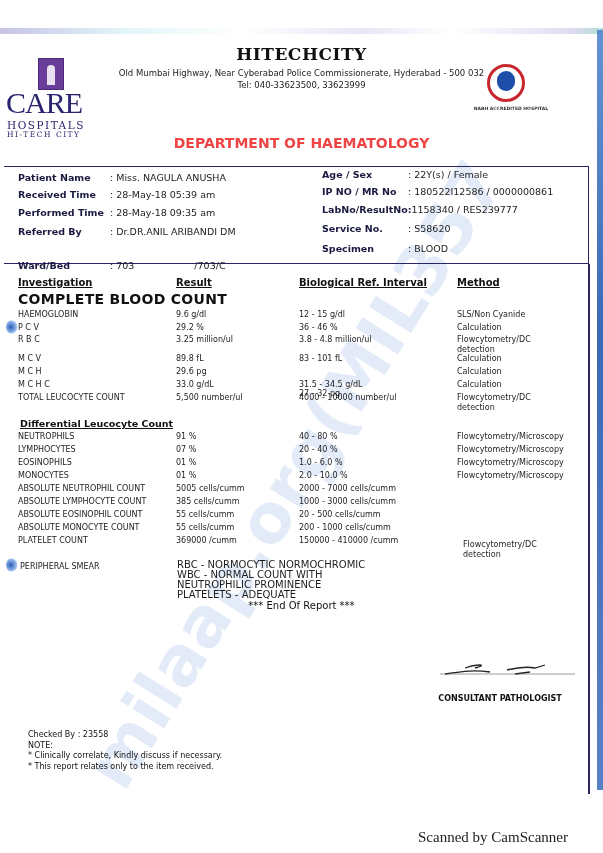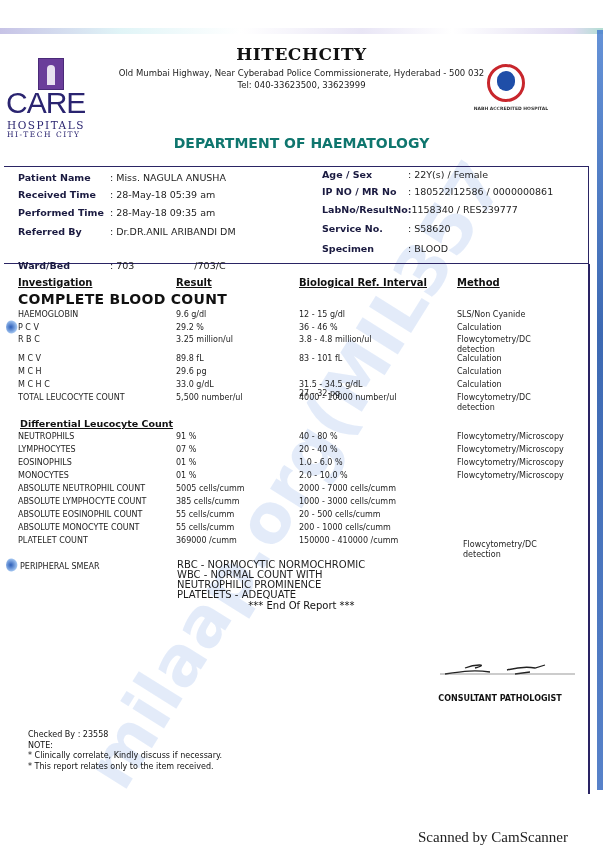--- a/index.html
+++ b/index.html
@@ -9,27 +9,27 @@
              background:linear-gradient(90deg,#b9b4e0,#d9f2f5 20%,#ffffff 40%,#e3dff3 60%,#ffffff 75%,#d8d2ee 95%,#9fd6c8); opacity:.8; }
   .rightedge { position:absolute; right:0; top:30px; width:6px; height:760px;
                background:linear-gradient(180deg,#4a7fd0,#1b4fa5 40%,#3a6cc0); opacity:.85; }
   .abs { position:absolute; }
   .hosp-title { left:0; width:603px; top:44px; text-align:center; font-family:"DejaVu Serif", serif;
                 font-weight:bold; font-size:17px; letter-spacing:.5px; color:#111; }
   .addr { left:0; width:603px; text-align:center; font-size:8.5px; color:#222; }
   .logo-box { left:38px; top:58px; width:24px; height:30px; background:#6a3d9a; border:1px solid #4a2a78; }
   .logo-box::after { content:""; position:absolute; left:8px; top:6px; width:8px; height:20px;
                      background:#e8e0f0; border-radius:4px 4px 0 0; }
-  .care { left:6px; top:88px; font-family:Liberation Sans, sans-serif; font-size:30px; color:#2a2470; letter-spacing:-1px; line-height:30px; }
+  .care { left:6px; top:88px; font-family:Liberation Serif, serif; font-size:30px; color:#2a2470; letter-spacing:-1px; line-height:30px; }
   .hosp { left:7px; top:119px; font-family:"DejaVu Serif", serif; font-size:10.5px; color:#2a2470; letter-spacing:1.5px; }
   .hitech { left:7px; top:130px; font-family:"DejaVu Serif", serif; font-size:7.5px; color:#2a2470; letter-spacing:1.5px; }
   .nabh { left:487px; top:64px; width:38px; height:38px; border-radius:50%; border:3px solid #c8262c; box-sizing:border-box; background:#fff; }
   .nabh::after { content:""; position:absolute; left:7px; top:4px; width:18px; height:20px; border-radius:9px; background:#1f4ea8; }
   .nabh-label { left:466px; top:106px; width:90px; text-align:center; font-size:4.5px; font-weight:bold; color:#333; }
-  .dept { left:0; width:603px; top:135px; text-align:center; font-weight:bold; font-size:14px; color:#0f766e; }
+  .dept { left:0; width:603px; top:135px; text-align:center; font-weight:bold; font-size:14px; color:#ef4444; }
   .box { position:absolute; left:4px; top:166px; width:585px; height:98px; border:1.5px solid #2a2464; border-left:none; box-sizing:border-box; }
   .row { position:absolute; font-size:9.5px; white-space:nowrap; }
   .lbl { font-weight:bold; color:#1a1a40; }
   .val { color:#1d1d1d; }
   .hdr { position:absolute; font-weight:bold; font-size:10px; text-decoration:underline; color:#111; }
   .section { position:absolute; font-weight:bold; font-size:14px; color:#111; letter-spacing:.3px; }
   .sub { position:absolute; font-weight:bold; font-size:9.5px; text-decoration:underline; color:#111; }
   .tr { position:absolute; font-size:8px; color:#1d1d1d; white-space:nowrap; }
   .vline { position:absolute; left:588px; top:264px; width:1.5px; height:530px; background:#2a2464; }
   .smear { position:absolute; left:177px; top:560px; font-size:10px; line-height:10px; white-space:pre; color:#1d1d1d; }

